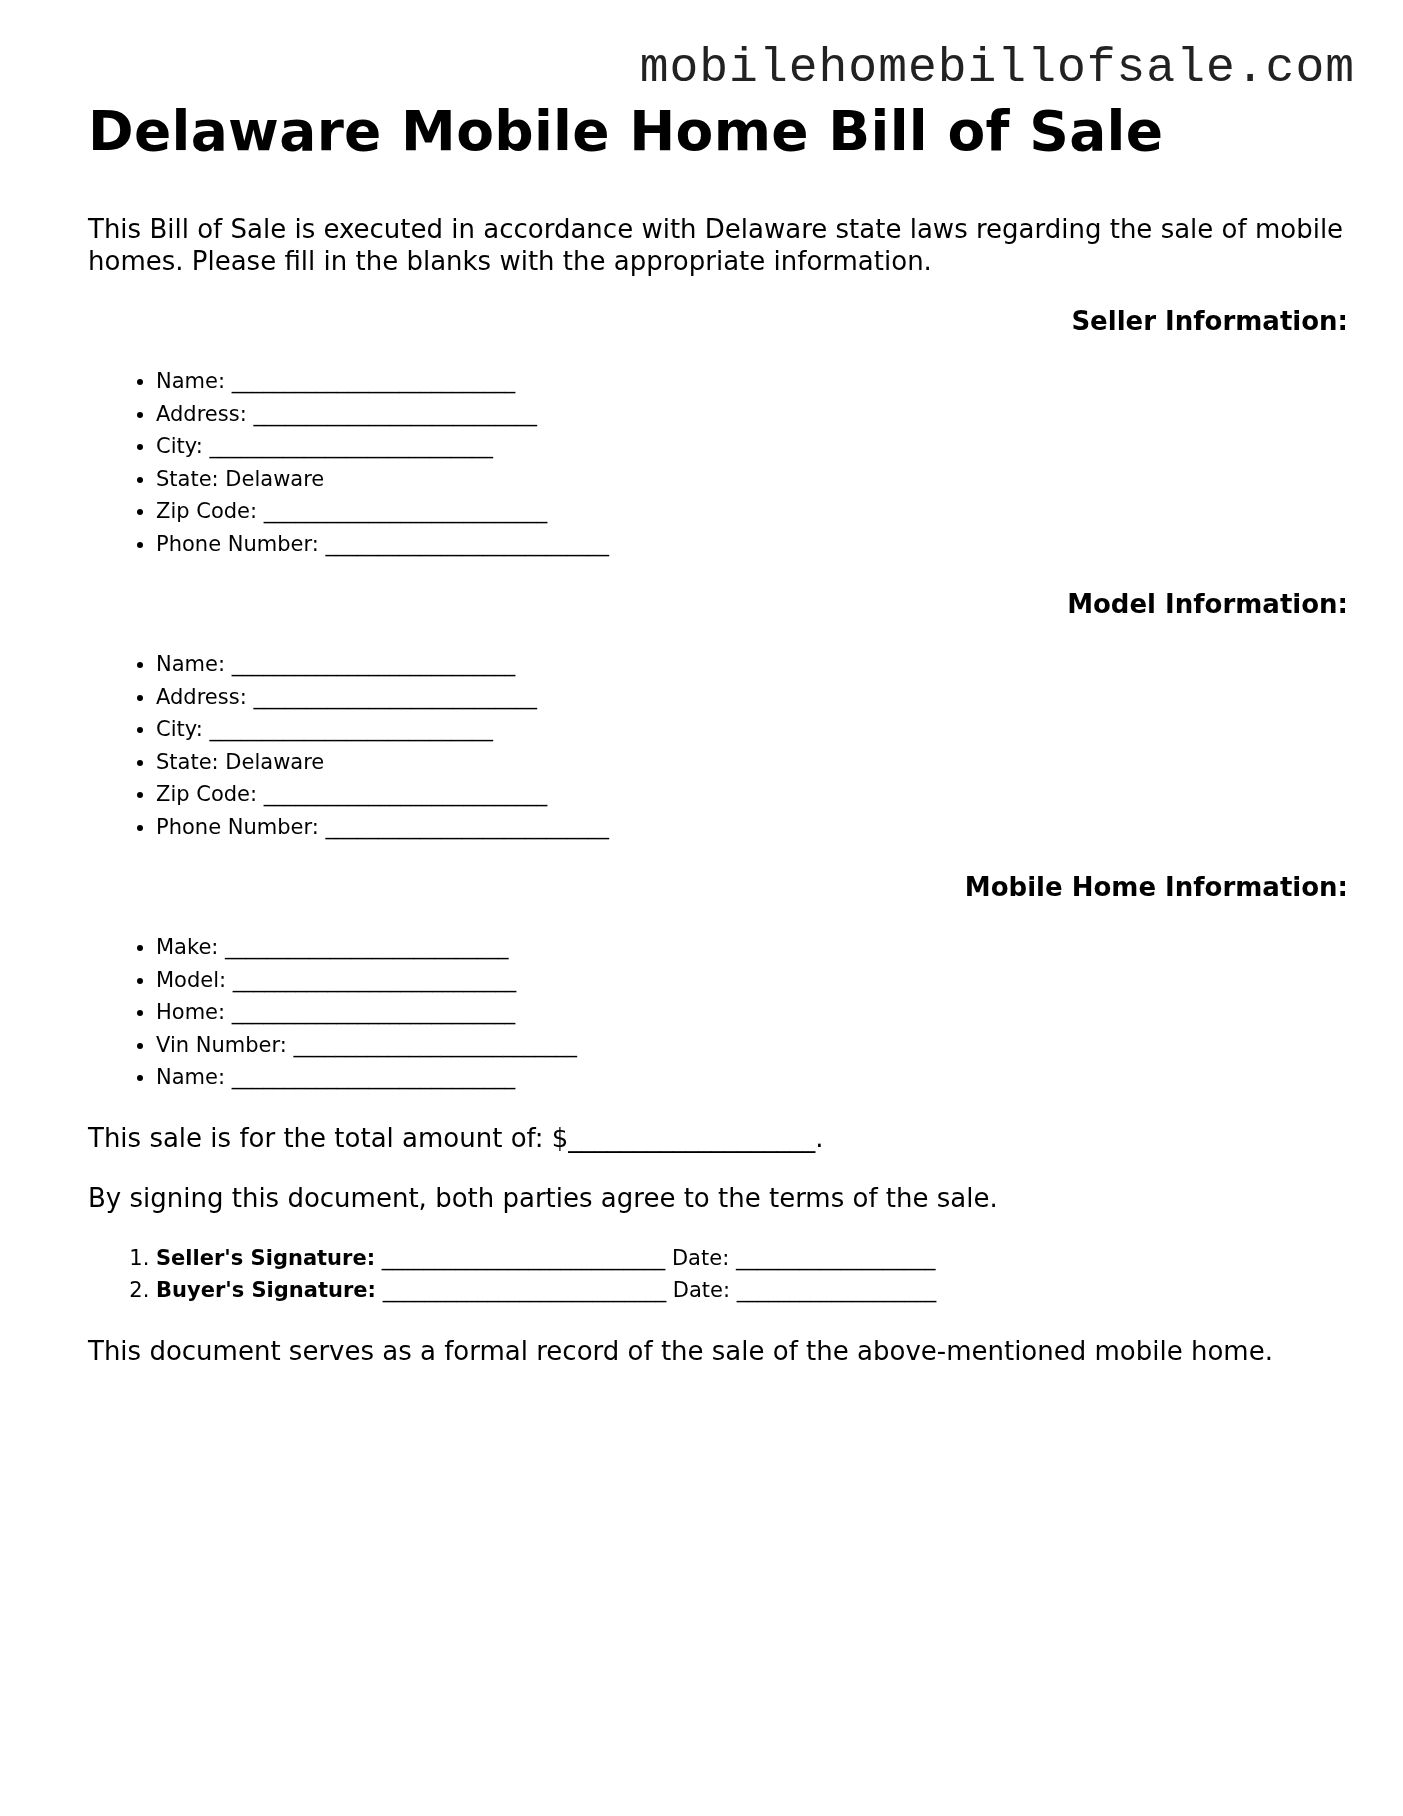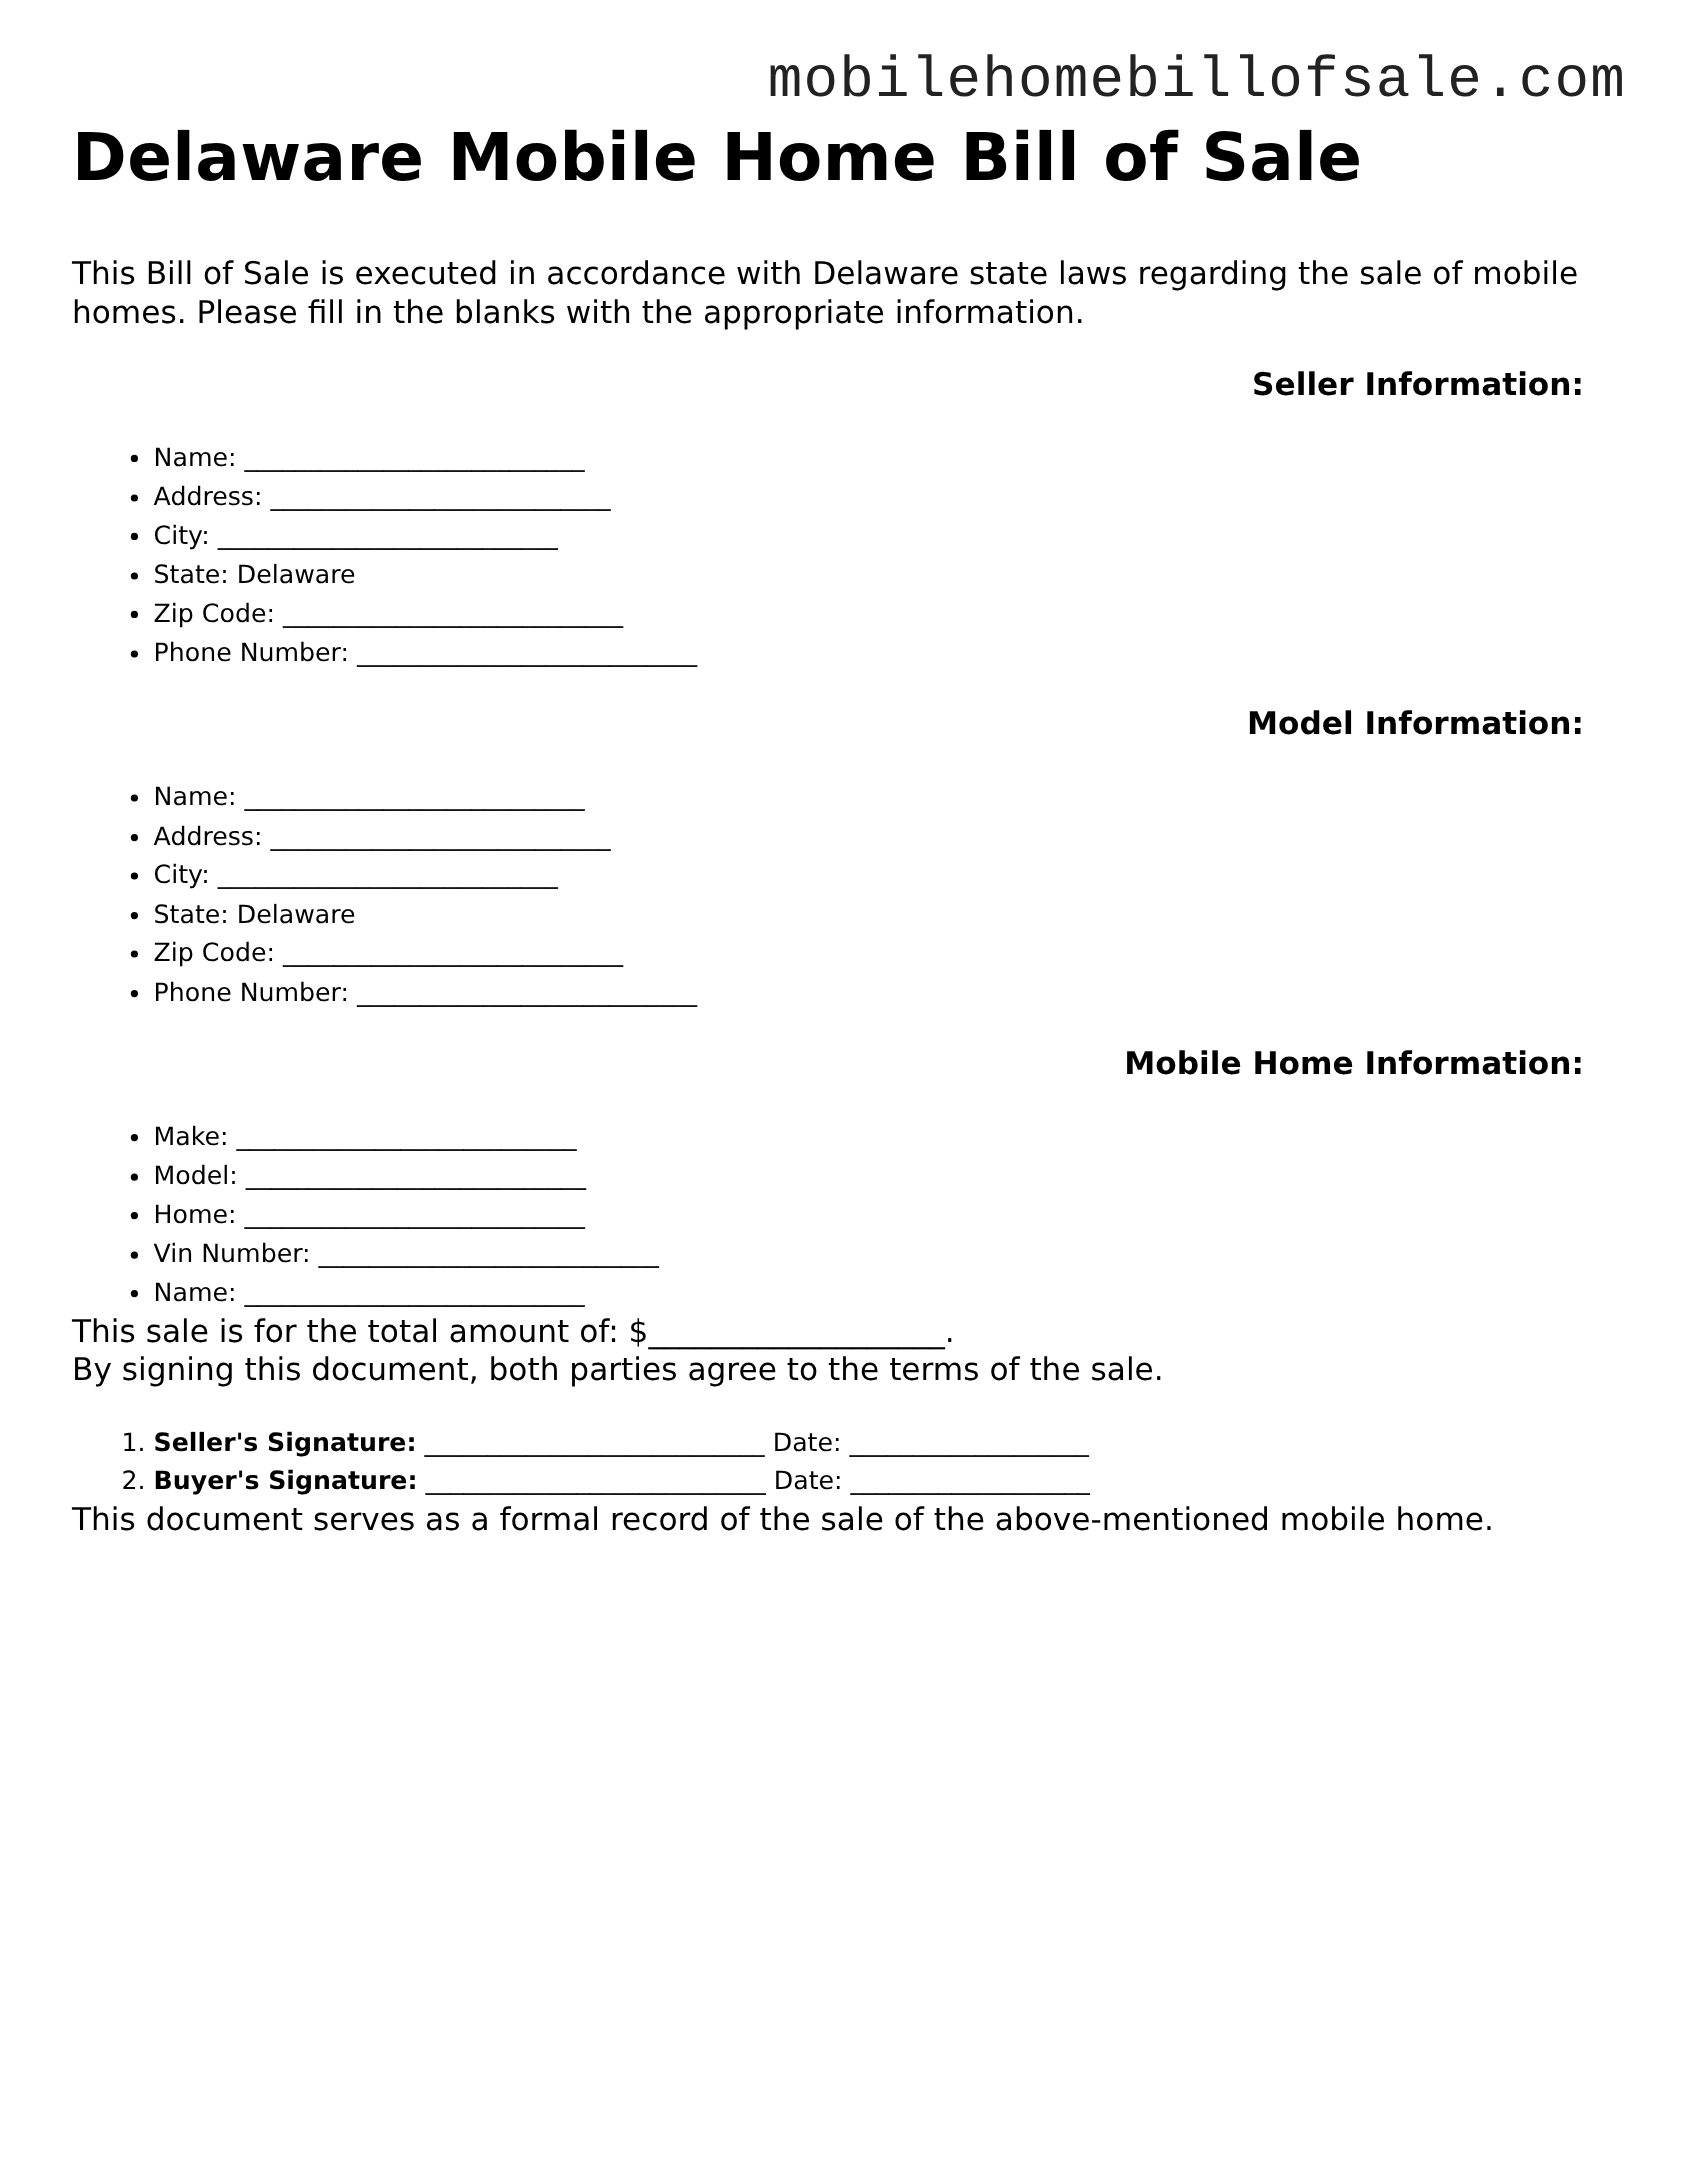--- a/index.html
+++ b/index.html
@@ -16,21 +16,21 @@
       top: 44px;
       right: 48px;
       font-family: "Liberation Mono", "DejaVu Sans Mono", monospace;
       font-size: 48px;
       letter-spacing: 1px;
       color: #222222;
       line-height: 1;
     }
     .page {
       position: absolute;
-      left: 60px;
+      left: 88px;
       top: 96px;
       width: 1260px;
     }
     h1 {
       margin: 0;
       font-family: "DejaVu Sans", sans-serif;
       font-weight: bold;
       font-size: 55px;
       line-height: 70px;
       letter-spacing: 0.3px;
@@ -51,21 +51,21 @@
     ul, ol {
       margin: 28px 0 0 0;
       padding-left: 68px;
       font-size: 21px;
       line-height: 32.5px;
     }
     ul { list-style: disc; }
     ol { list-style: decimal; }
     li { margin: 0; padding: 0; }
     .blank { white-space: pre; }
-    .after-list { }
+    .after-list { margin-top: 28px; }
     .sign-label { font-weight: bold; }
   </style>
 </head>
 <body>
 
 <div class="watermark">mobilehomebillofsale.com</div>
 
 <div class="page">
   <h1>Delaware Mobile Home Bill of Sale</h1>
 

